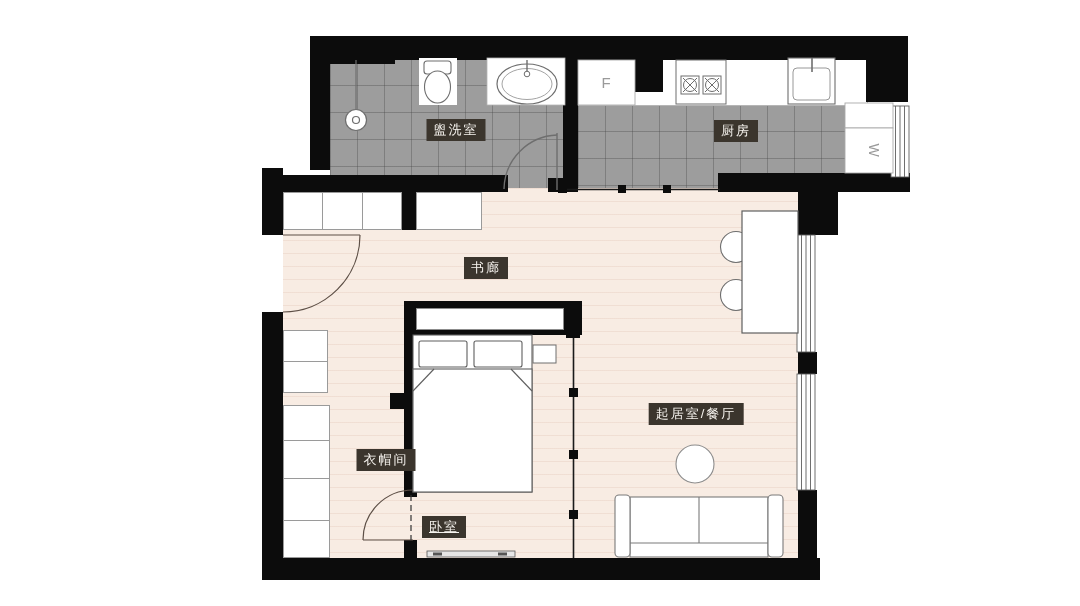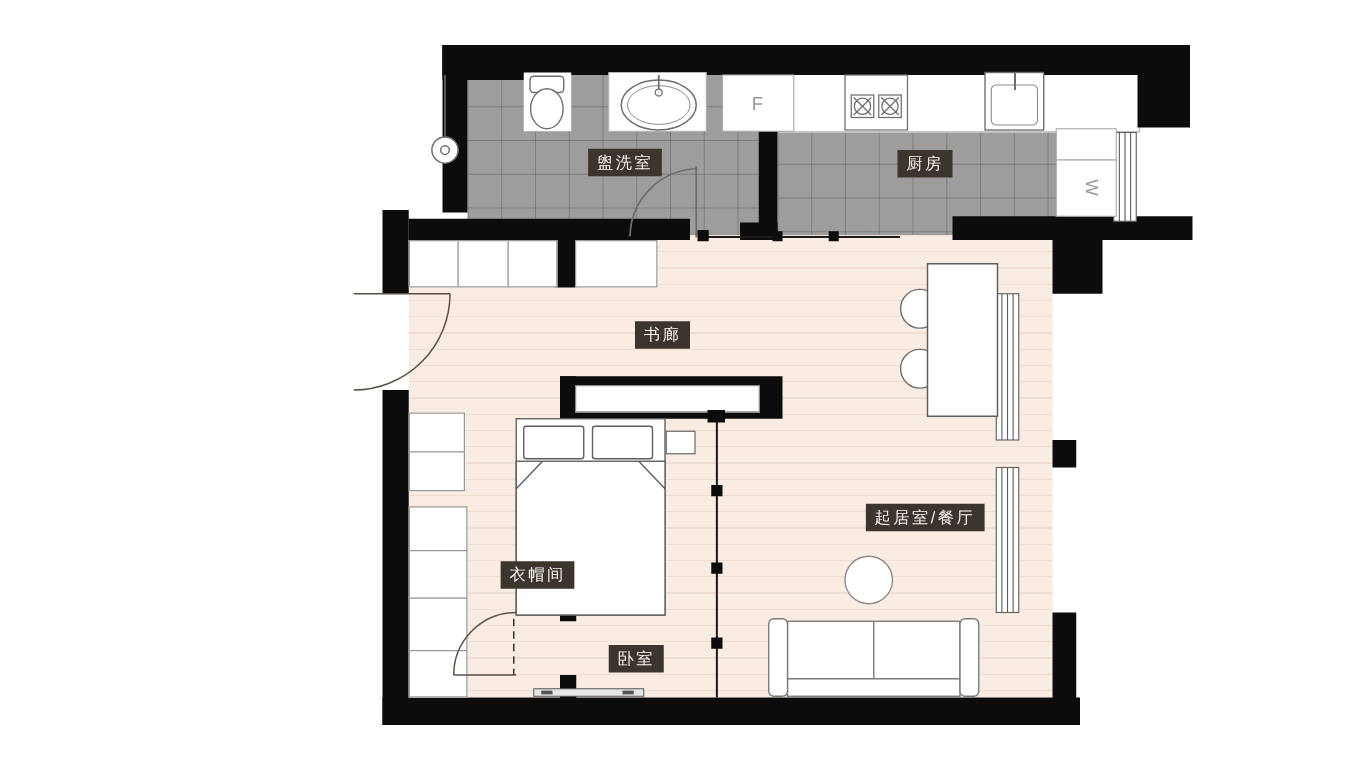--- a/index.html
+++ b/index.html
@@ -1,21 +1,21 @@
 <!DOCTYPE html>
 <html><head>
 <meta charset="utf-8">
 <style>
   html,body{margin:0;padding:0;background:#ffffff;}
   #stage{
     position:relative;width:1080px;height:606px;overflow:hidden;
     background:#ffffff;
     font-family:"Liberation Sans","DejaVu Sans",sans-serif;
   }
-  .abs{position:absolute;margin-left:44px;}
+  .abs{position:absolute;}
   
   .wood-floor{
     background-color:#f8ece3;
     background-image:repeating-linear-gradient(180deg,
       rgba(205,160,140,0.18) 0px, rgba(205,160,140,0.18) 1px,
       rgba(0,0,0,0) 1px, rgba(0,0,0,0) 13px);
   }
   .tile-floor{
     background-color:#9d9d9d;
     background-image:
@@ -220,19 +220,19 @@
     <g fill="#ffffff" stroke="#7a7a7a" stroke-width="1.1">
       <rect x="630" y="497" width="138" height="60"></rect>
       <line x1="630" y1="543" x2="768" y2="543"></line>
       <line x1="699" y1="497" x2="699" y2="543"></line>
       <rect x="615" y="495" width="15" height="62" rx="4"></rect>
       <rect x="768" y="495" width="15" height="62" rx="4"></rect>
     </g>
   </svg>
 
   <div class="abs room-label" style="left:456px;top:130px;">盥洗室</div>
-  <div class="abs room-label" style="left:696px;top:131px;">厨房</div>
+  <div class="abs room-label" style="left:736px;top:131px;">厨房</div>
   <div class="abs room-label" style="left:486px;top:268px;text-align:right;">书廊</div>
   <div class="abs room-label" style="left:696px;top:414px;">起居室/餐厅</div>
   <div class="abs room-label" style="left:386px;top:460px;">衣帽间</div>
-  <div class="abs room-label" style="left:465px;top:527px;">卧室</div>
+  <div class="abs room-label" style="left:444px;top:527px;text-decoration:underline;">卧室</div>
 
 </div>
 
 </body></html>

